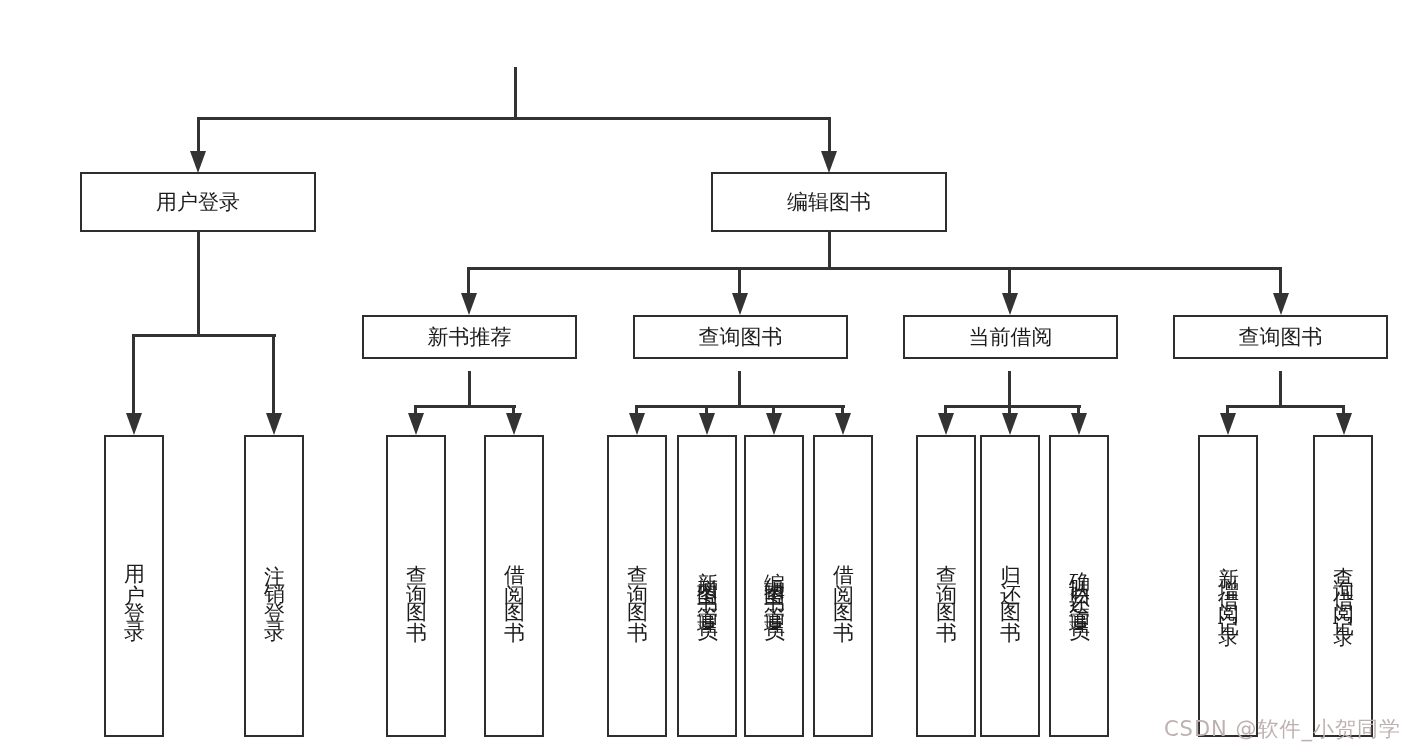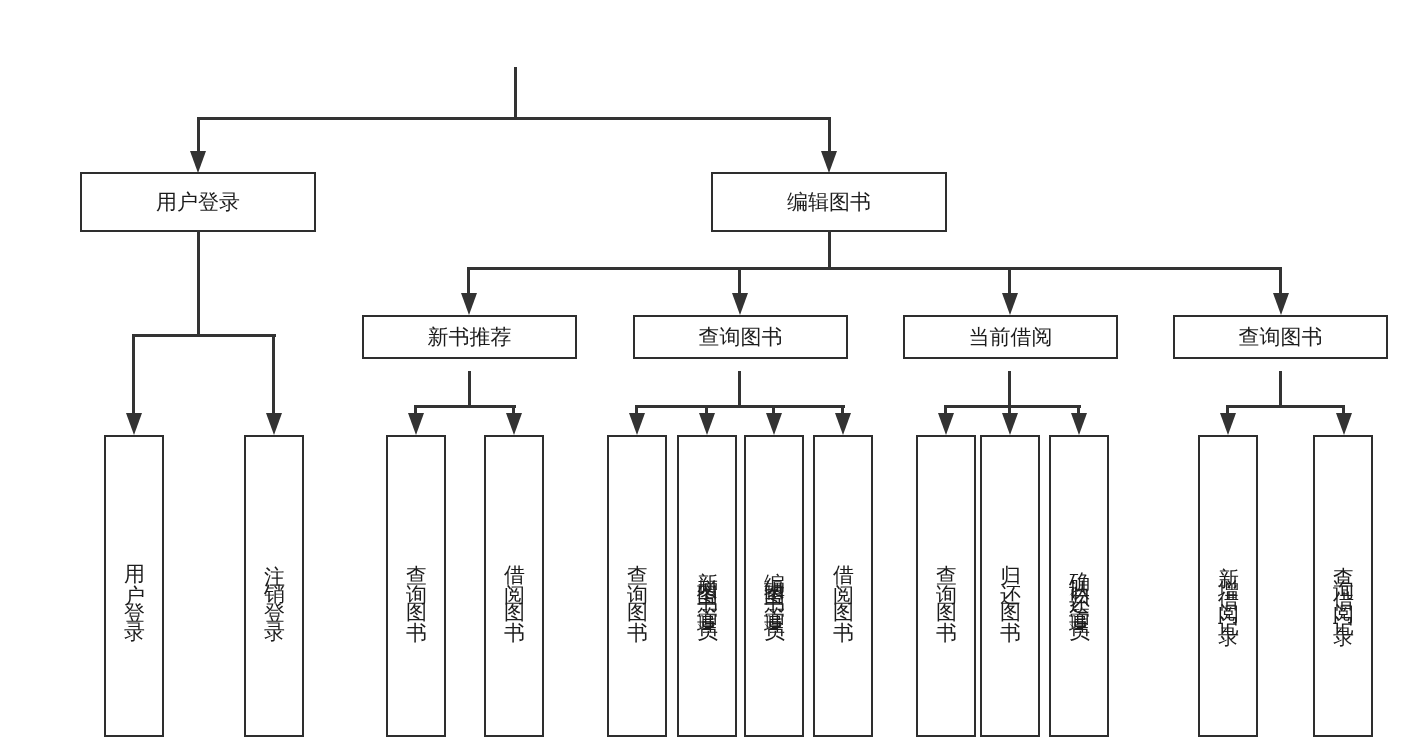--- a/index.html
+++ b/index.html
@@ -130,14 +130,15 @@
     <span class="vtext">确认归还（管理员）</span>
   </div>
 
   <div class="box leaf" style="left:1198px;">
     <span class="vtext mid">新增借阅记录</span>
   </div>
   <div class="box leaf" style="left:1313px;">
     <span class="vtext mid">查询借阅记录</span>
   </div>
 
+  <div class="watermark">CSDN @软件_小贺同学</div>
 
 </div>
 
 </body></html>

